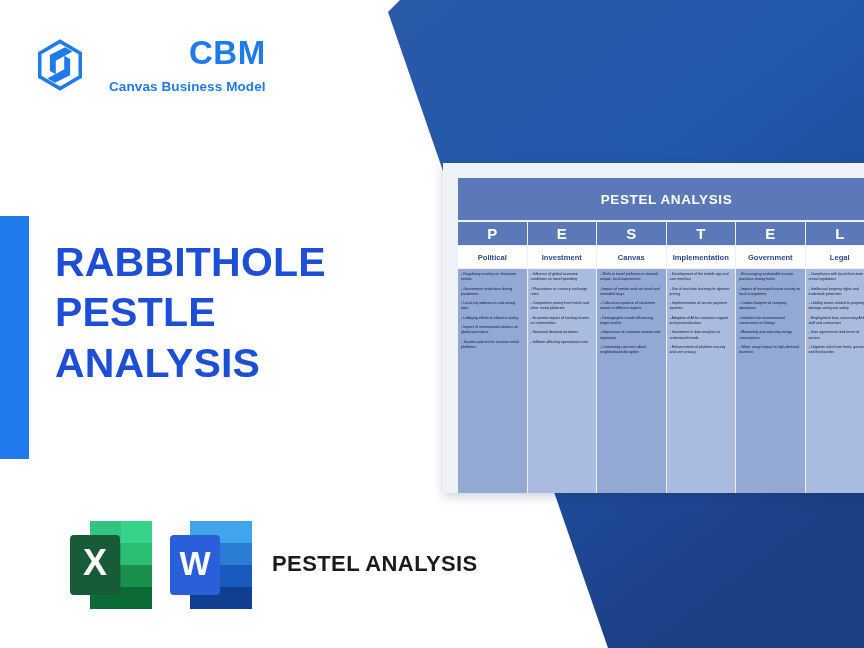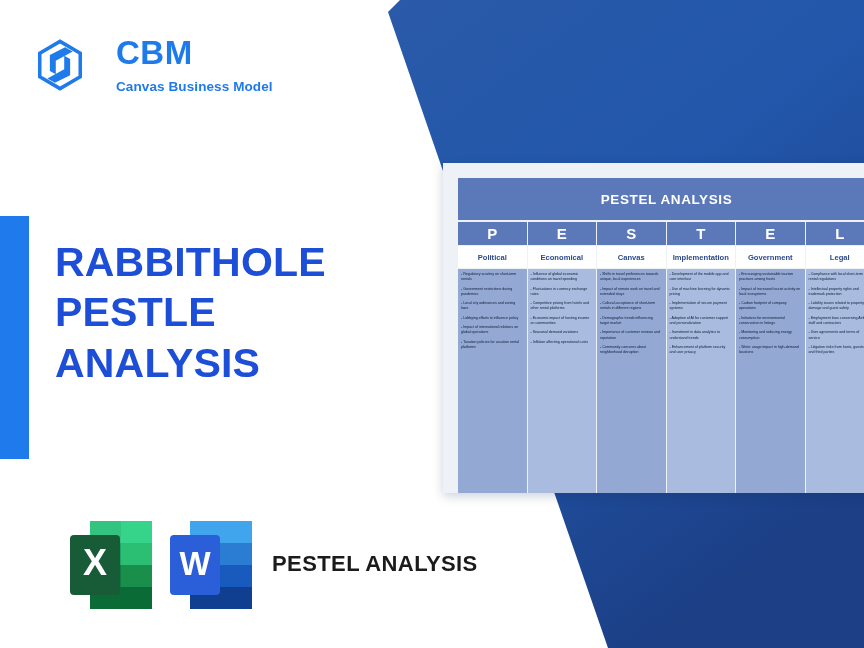--- a/index.html
+++ b/index.html
@@ -32,22 +32,23 @@
     background: #1f7aec;
     z-index: 3;
   }
 
   
   .logo-wrap {
     position: absolute;
     left: 33px; top: 36px;
     display: flex;
     align-items: center;
-    gap: 29px;
+    gap: 22px;
     z-index: 4;
+    text-align: right;
   }
   .logo-mark { width: 54px; height: 54px; display: block; }
   .logo-text { display: flex; flex-direction: column; line-height: 1; }
   .logo-title {
     font-size: 33px;
     font-weight: bold;
     color: #1f7aec;
     letter-spacing: .5px;
   }
   .logo-sub {
@@ -231,21 +232,21 @@
             <div class="bullet">- Regulatory scrutiny on short-term rentals</div>
             <div class="bullet">- Government restrictions during pandemics</div>
             <div class="bullet">- Local city ordinances and zoning laws</div>
             <div class="bullet">- Lobbying efforts to influence policy</div>
             <div class="bullet">- Impact of international relations on global operations</div>
             <div class="bullet">- Taxation policies for vacation rental platforms</div>
           </div>
         </div>
         <div class="col">
           <div class="col-letter">E</div>
-          <div class="col-name">Economical</div>
+          <div class="col-name">Investment</div>
           <div class="col-body alt">
             <div class="bullet">- Influence of global economic conditions on travel spending</div>
             <div class="bullet">- Fluctuations in currency exchange rates</div>
             <div class="bullet">- Competitive pricing from hotels and other rental platforms</div>
             <div class="bullet">- Economic impact of hosting income on communities</div>
             <div class="bullet">- Seasonal demand variations</div>
             <div class="bullet">- Inflation affecting operational costs</div>
           </div>
         </div>
         <div class="col">

